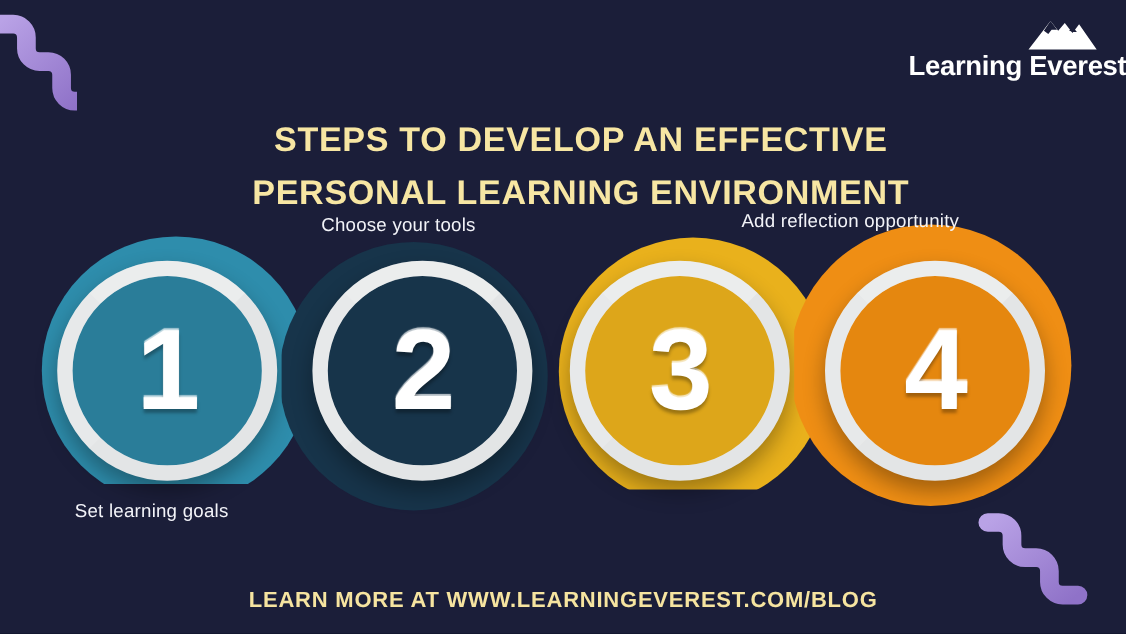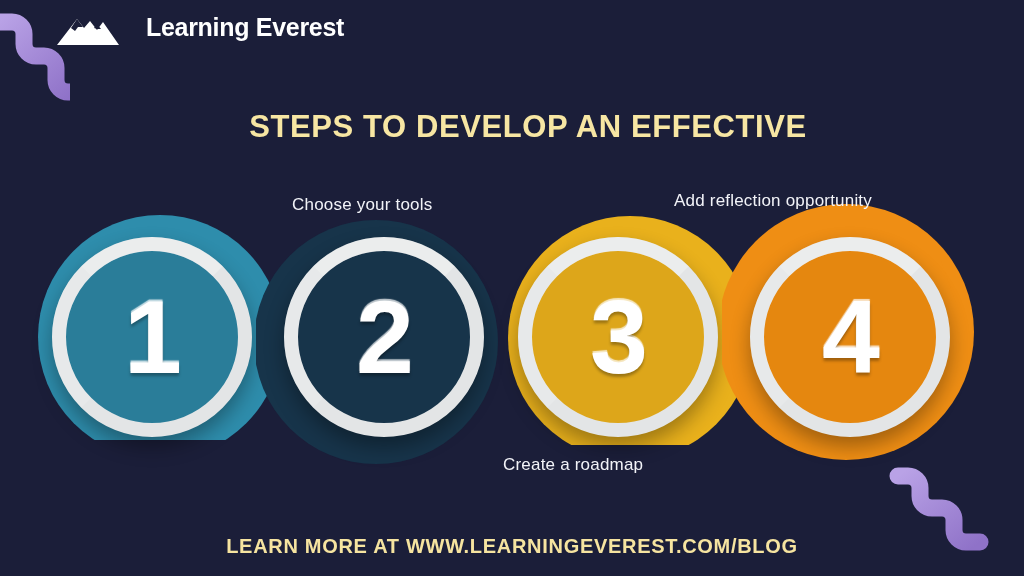--- a/index.html
+++ b/index.html
@@ -25,22 +25,22 @@
   }
   .squiggle.top-left { left: -4px; top: 8px; }
   .squiggle.bottom-right { right: 10px; bottom: 2px; }
 
   
   .logo {
     position: absolute;
     left: 0; right: 0;
     top: 8px;
     display: flex;
-    align-items: center;
-    padding-left: 24px;
+    flex-direction: column;
+    align-items: flex-end;
   }
   .logo-mark { display: block; }
   .logo-word {
     margin-top: -3px;
     color: #ffffff;
     font-size: 25px;
     font-weight: bold;
     letter-spacing: -0.3px;
     line-height: 1;
     font-family: "Liberation Sans", sans-serif;
@@ -173,20 +173,21 @@
         <path d="M33 37 L53 11 L60 20 L66 13 L73 22 L79 14 L95 37 Z" fill="#ffffff"></path>
         <path d="M47 20 L53 11 L59 19 L54 19 L51 23 Z" fill="#1b1e39"></path>
         <path d="M70 20 L73 16 L77 21 L74 21 Z" fill="#1b1e39"></path>
       </svg>
     </span>
     <span class="logo-word">Learning Everest</span>
   </div>
 
   <h1 class="headline">
     <span class="line">STEPS TO DEVELOP AN EFFECTIVE</span>
+    <span class="line">PERSONAL LEARNING ENVIRONMENT</span>
   </h1>
 
   <div class="steps">
 
     <div class="step step-1">
       <span class="arcs">
         <svg width="256" height="320" viewBox="0 0 256 320" fill="none">
           <defs>
             <clipPath id="clip1">
                 <rect x="0" y="0" width="256" height="260"></rect>
@@ -251,22 +252,22 @@
           </g>
           <path d="M186 180 L186 110 L172 110 L200 78 L228 110 L214 110 L214 180 Z" fill="#ef8e14" transform="rotate(22 200 130)"></path>
         </svg>
       </span>
       <div class="disc" style="background:#e5870f">
         <span class="disc-num">4</span>
       </div>
     </div>
   </div>
 
+  <div class="cap cap-1">Set learning goals</div>
   <div class="cap cap-2">Choose your tools</div>
-  <div class="cap cap-3">Create a roadmap</div>
   <div class="cap cap-4">Add reflection opportunity</div>
 
   <span class="squiggle bottom-right">
     <svg width="126" height="106" viewBox="0 0 126 106" fill="none">
       <defs>
         <linearGradient id="sqB" x1="0" y1="0" x2="1" y2="1">
           <stop offset="0" stop-color="#b9a2e6"></stop>
           <stop offset="1" stop-color="#8f72c8"></stop>
         </linearGradient>
       </defs>

